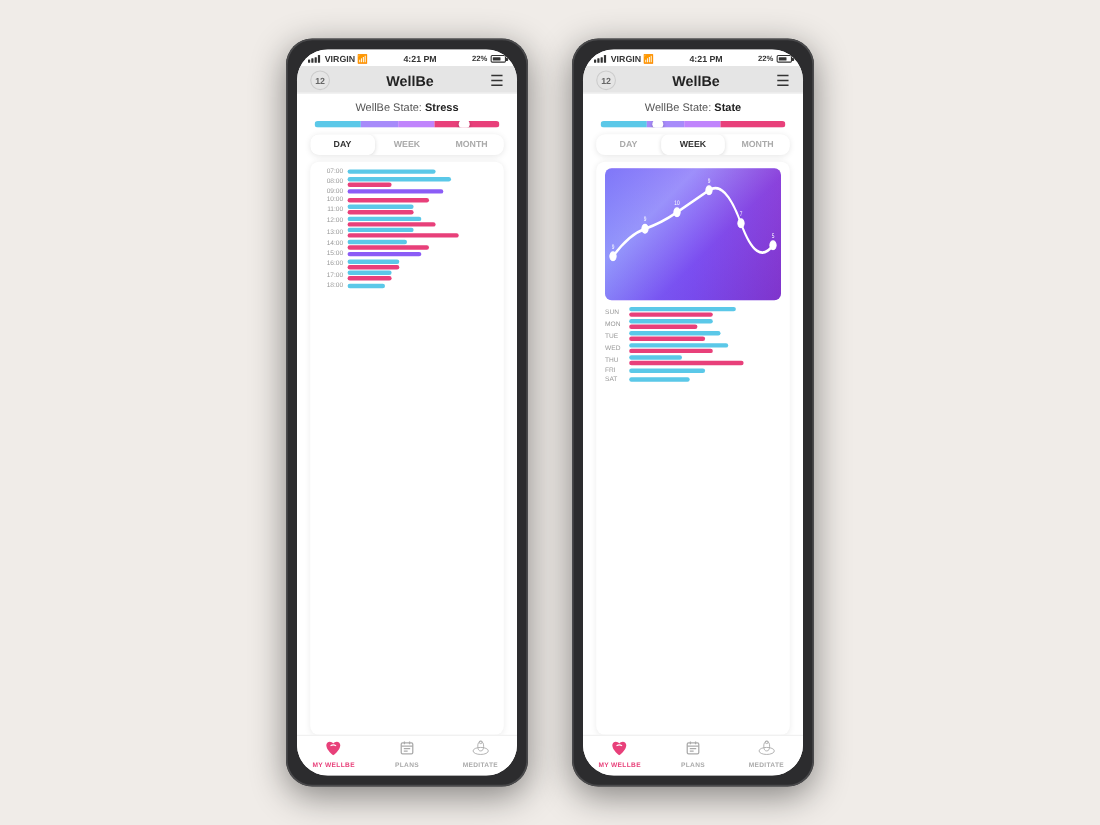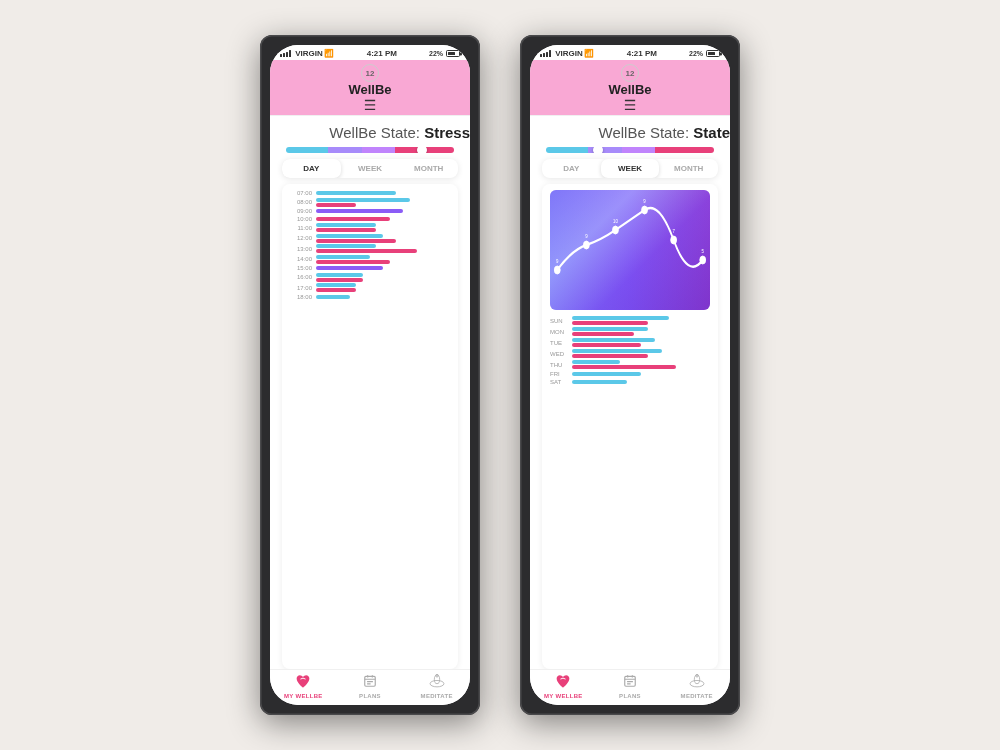--- a/index.html
+++ b/index.html
@@ -12,21 +12,21 @@
       align-items: center;
       gap: 40px;
       font-family: -apple-system, 'Helvetica Neue', sans-serif;
       overflow: hidden;
     }
 
     .phone {
       width: 220px;
       height: 680px;
       background: #2c2c2e;
-      border-radius: 12px;
+      border-radius: 24px;
       padding: 10px;
       box-shadow: 0 8px 32px rgba(0,0,0,0.45), inset 0 0 0 1.5px #4a4a4c;
       position: relative;
     }
 
     .phone-inner {
       width: 100%;
       height: 100%;
       background: #fff;
       border-radius: 28px;
@@ -61,43 +61,42 @@
       width: 14px; height: 7px;
       border: 1px solid #333; border-radius: 1.5px;
       position: relative; display: flex; align-items: center;
       padding: 1px;
     }
     .battery::after { content:''; position:absolute; right:-3px; top:50%; transform:translateY(-50%); width:2px; height:3px; background:#333; border-radius:0 1px 1px 0; }
     .battery-fill { width: 70%; height: 100%; background: #333; border-radius: 0.5px; }
 
     
     .nav-bar {
-      background: #f9a8d4;
+      background: #e5e5e5;
       padding: 4px 12px 2px;
       display: flex;
       justify-content: space-between;
       align-items: center;
       flex-shrink: 0;
       border-bottom: 1px solid #f0f0f0;
-      flex-direction: column;
     }
     .nav-badge {
       width: 18px; height: 18px;
       border: 1.5px solid #ccc;
       border-radius: 50%;
       display: flex; align-items: center; justify-content: center;
       font-size: 8px; color: #666; font-weight: 600;
     }
     .nav-title { font-size: 13px; font-weight: 600; color: #222; }
     .hamburger { font-size: 14px; color: #333; }
 
     .wellbe-state-header {
-      text-align: right;
+      text-align: center;
       padding: 8px 0 4px;
-      font-size: 15px;
+      font-size: 10px;
       color: #555;
       flex-shrink: 0;
     }
     .wellbe-state-header .state-name {
       font-weight: 700;
       color: #222;
     }
 
     
     .color-bar {

